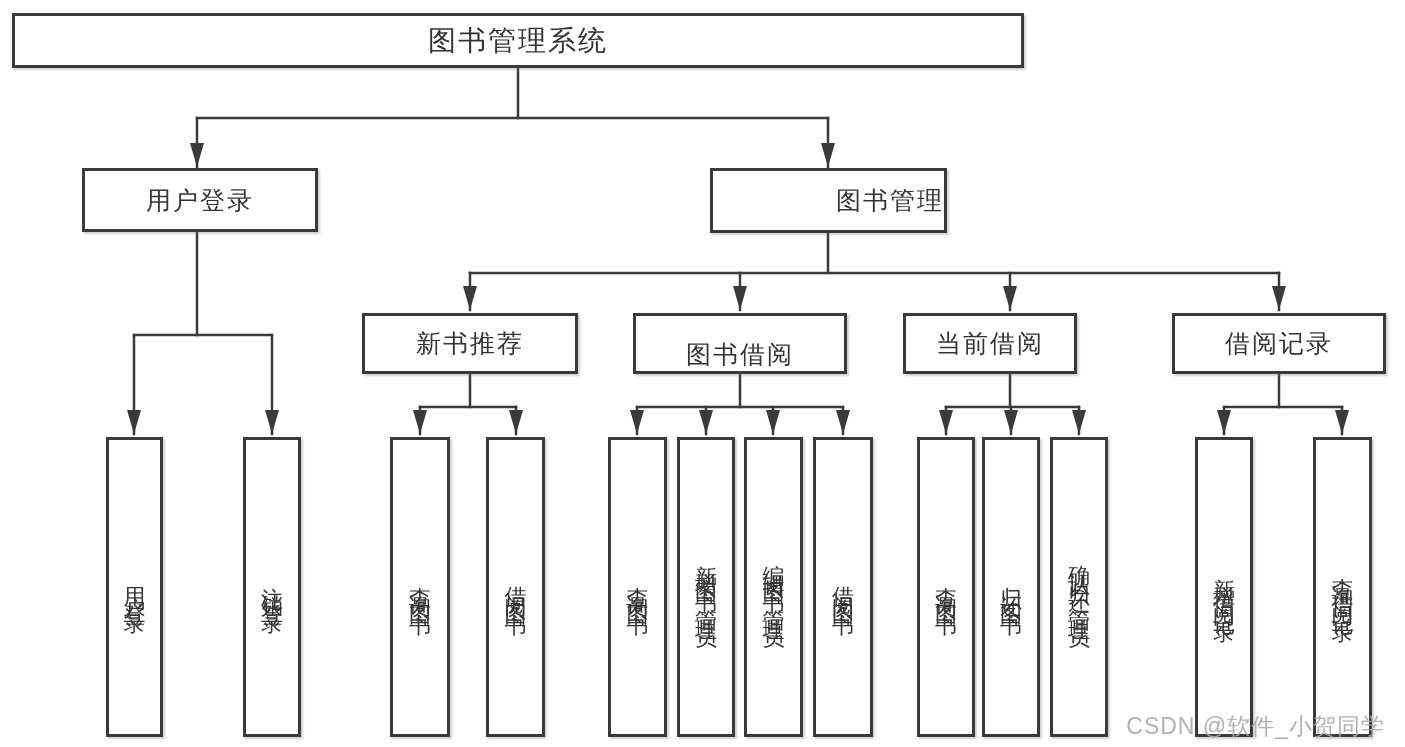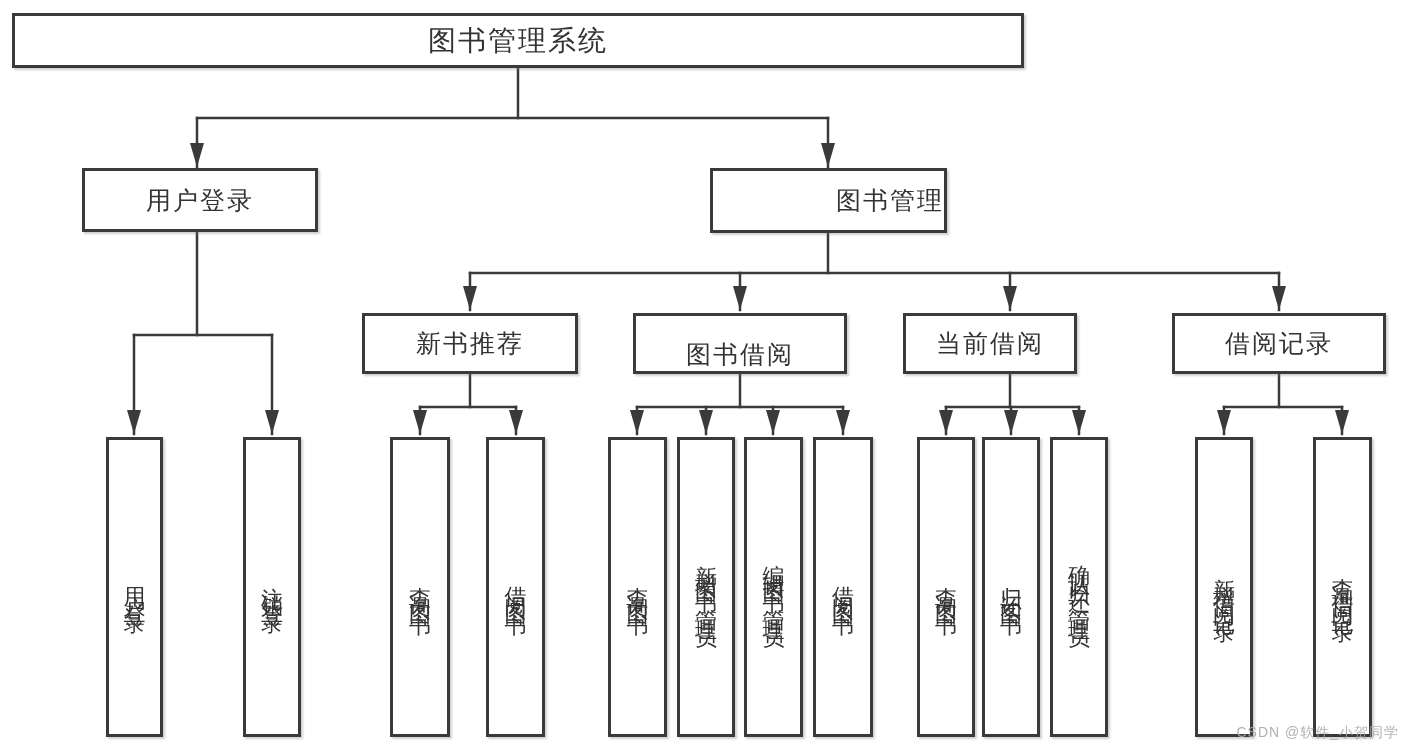--- a/index.html
+++ b/index.html
@@ -37,23 +37,23 @@
     writing-mode: vertical-rl;
     text-orientation: mixed;
     color: #333333;
     font-size: 22px;
     letter-spacing: 9px;
     line-height: 1.1;
     white-space: nowrap;
   }
   #watermark {
     position: absolute;
-    right: 6px;
+    right: 20px;
     bottom: 5px;
-    font-size: 14px;
+    font-size: 23px;
     color: rgba(168,168,168,0.9);
     letter-spacing: 1px;
     white-space: nowrap;
   }
 </style>
 </head>
 <body>
 
 <div id="canvas">
 

